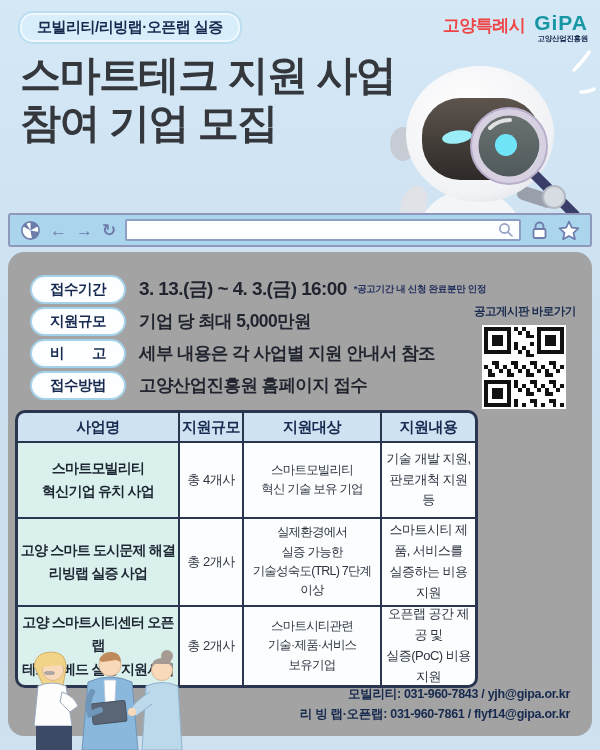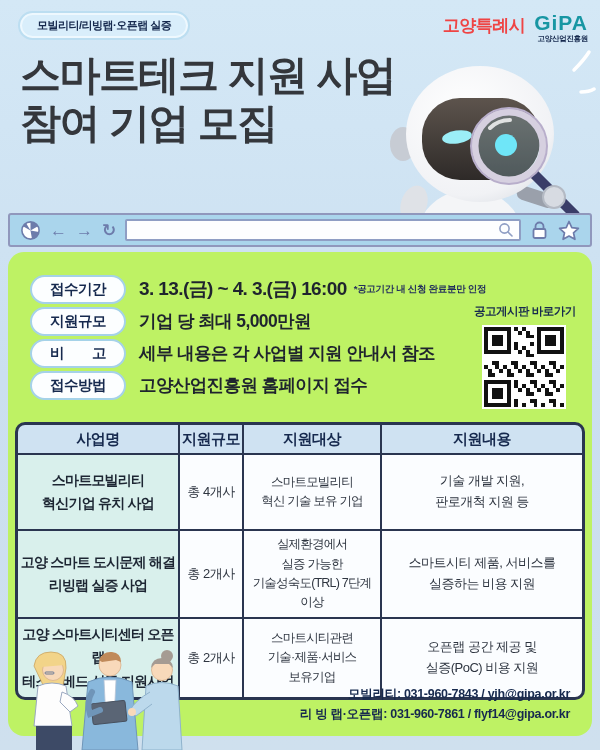--- a/index.html
+++ b/index.html
@@ -7,21 +7,21 @@
     width:600px;height:750px;position:relative;overflow:hidden;
     background:linear-gradient(180deg,#d4e8f6 0%,#cbdff0 50%,#cfe0ee 100%);
     font-family:"Liberation Sans","DejaVu Sans",sans-serif;
     -webkit-font-smoothing:antialiased;
   }
   
   .badge{
     position:absolute;left:18px;top:11px;padding:5px 17px;
     background:#d9eefb;border:2px solid #bcdef1;border-radius:15px;
     box-shadow:inset 0 0 0 2px #eef8fe;
-    color:#16294e;font-weight:800;font-size:11px;letter-spacing:-0.5px;white-space:nowrap;
+    color:#16294e;font-weight:800;font-size:15px;letter-spacing:-0.5px;white-space:nowrap;
   }
   .logos{position:absolute;right:12px;top:12px;display:flex;align-items:flex-start;gap:9px;z-index:3;}
   .city{color:#ef4444;font-weight:800;font-size:17px;letter-spacing:-0.5px;margin-top:2px;}
   .gipa-wrap{display:flex;flex-direction:column;align-items:flex-end;}
   .gipa{color:#1796a3;font-weight:700;font-size:21px;letter-spacing:1px;line-height:1;position:relative;}
   .gipa-sub{font-size:7.5px;color:#16294e;font-weight:700;margin-top:1px;letter-spacing:-0.3px;}
   .title{position:absolute;left:20px;top:52px;color:#34373c;font-weight:900;line-height:1.16;letter-spacing:-1.5px;z-index:2;}
   .title .l1{font-size:37px;}
   .title .l2,.title .l3{font-size:41px;}
   
@@ -32,43 +32,43 @@
     background:#aad5ec;border:2px solid #9097bc;border-radius:3px;
     display:flex;align-items:center;gap:9px;padding:0 10px;z-index:2;
   }
   .nav-glyph{color:#6d7cab;font-size:17px;font-weight:700;line-height:1;cursor:default;}
   .url-input{
     flex:1;height:22px;background:#fdfeff;border:2px solid #8f9ec4;border-radius:2px;
     display:flex;align-items:center;justify-content:flex-end;padding-right:5px;box-sizing:border-box;
   }
   .bar-icon{display:block;}
   
-  .panel{position:absolute;left:8px;top:252px;width:584px;height:484px;background:#bef264;border-radius:16px;z-index:2;}
+  .panel{position:absolute;left:8px;top:252px;width:584px;height:484px;background:#a3a3a3;border-radius:16px;z-index:2;}
   .rows{position:absolute;left:22px;top:24px;}
   .irow{display:flex;align-items:center;margin-bottom:6px;height:26px;}
   .pill{
     width:92px;height:25px;border:2px solid #a5d2e8;border-radius:15px;background:#fcfeff;
     color:#16294e;font-weight:800;font-size:14.5px;letter-spacing:-0.5px;
     display:flex;align-items:center;justify-content:center;white-space:pre;flex:none;
   }
   .ival{margin-left:13px;font-size:17.5px;color:#1f242e;font-weight:600;letter-spacing:-0.6px;white-space:nowrap;}
   .ival.date{font-size:19px;font-weight:700;}
   .ival b{font-weight:800;}
   .inote{font-size:9.5px;color:#232f5c;font-weight:700;margin-left:7px;letter-spacing:-0.3px;}
   
   .qr-block{position:absolute;right:18px;top:52px;width:100px;text-align:center;}
   .qr-label{font-size:11.5px;font-weight:800;color:#16294e;letter-spacing:-0.5px;margin-bottom:6px;white-space:nowrap;}
   .qr{width:80px;height:80px;background:#fff;padding:2px;margin:0 auto;}
   .qr svg{display:block;width:100%;height:100%;shape-rendering:crispEdges;}
   
   .ptable{
-    position:absolute;left:7px;top:158px;width:570px;box-sizing:border-box;
+    position:absolute;left:7px;top:158px;width:463px;box-sizing:border-box;
     border:3px solid #2a3550;border-radius:10px;overflow:hidden;background:#2a3550;
     display:grid;grid-template-columns:160px 62px 136px 1fr;
-    grid-template-rows:28px 74px 86px 78px;gap:2px;margin-top:12px;
+    grid-template-rows:28px 74px 86px 78px;gap:2px;
   }
   .cell{display:flex;align-items:center;justify-content:center;text-align:center;white-space:pre-line;padding:2px;}
   .th{background:#cfe2f2;color:#16294e;font-weight:800;font-size:15px;letter-spacing:-0.5px;}
   .cname{background:#d9f0ec;color:#1d2633;font-weight:800;font-size:14px;letter-spacing:-0.8px;line-height:1.65;}
   .cplain{background:#fbfdff;color:#2e3540;font-weight:500;font-size:13px;letter-spacing:-0.5px;line-height:1.6;}
   .ctarget{font-size:12.5px;letter-spacing:-0.8px;line-height:1.55;}
   
   .contacts{position:absolute;right:22px;bottom:12px;text-align:right;color:#16294e;font-weight:700;font-size:12.5px;line-height:1.55;letter-spacing:-0.3px;}
   
   .people{position:absolute;left:4px;top:646px;width:215px;height:104px;z-index:4;}

